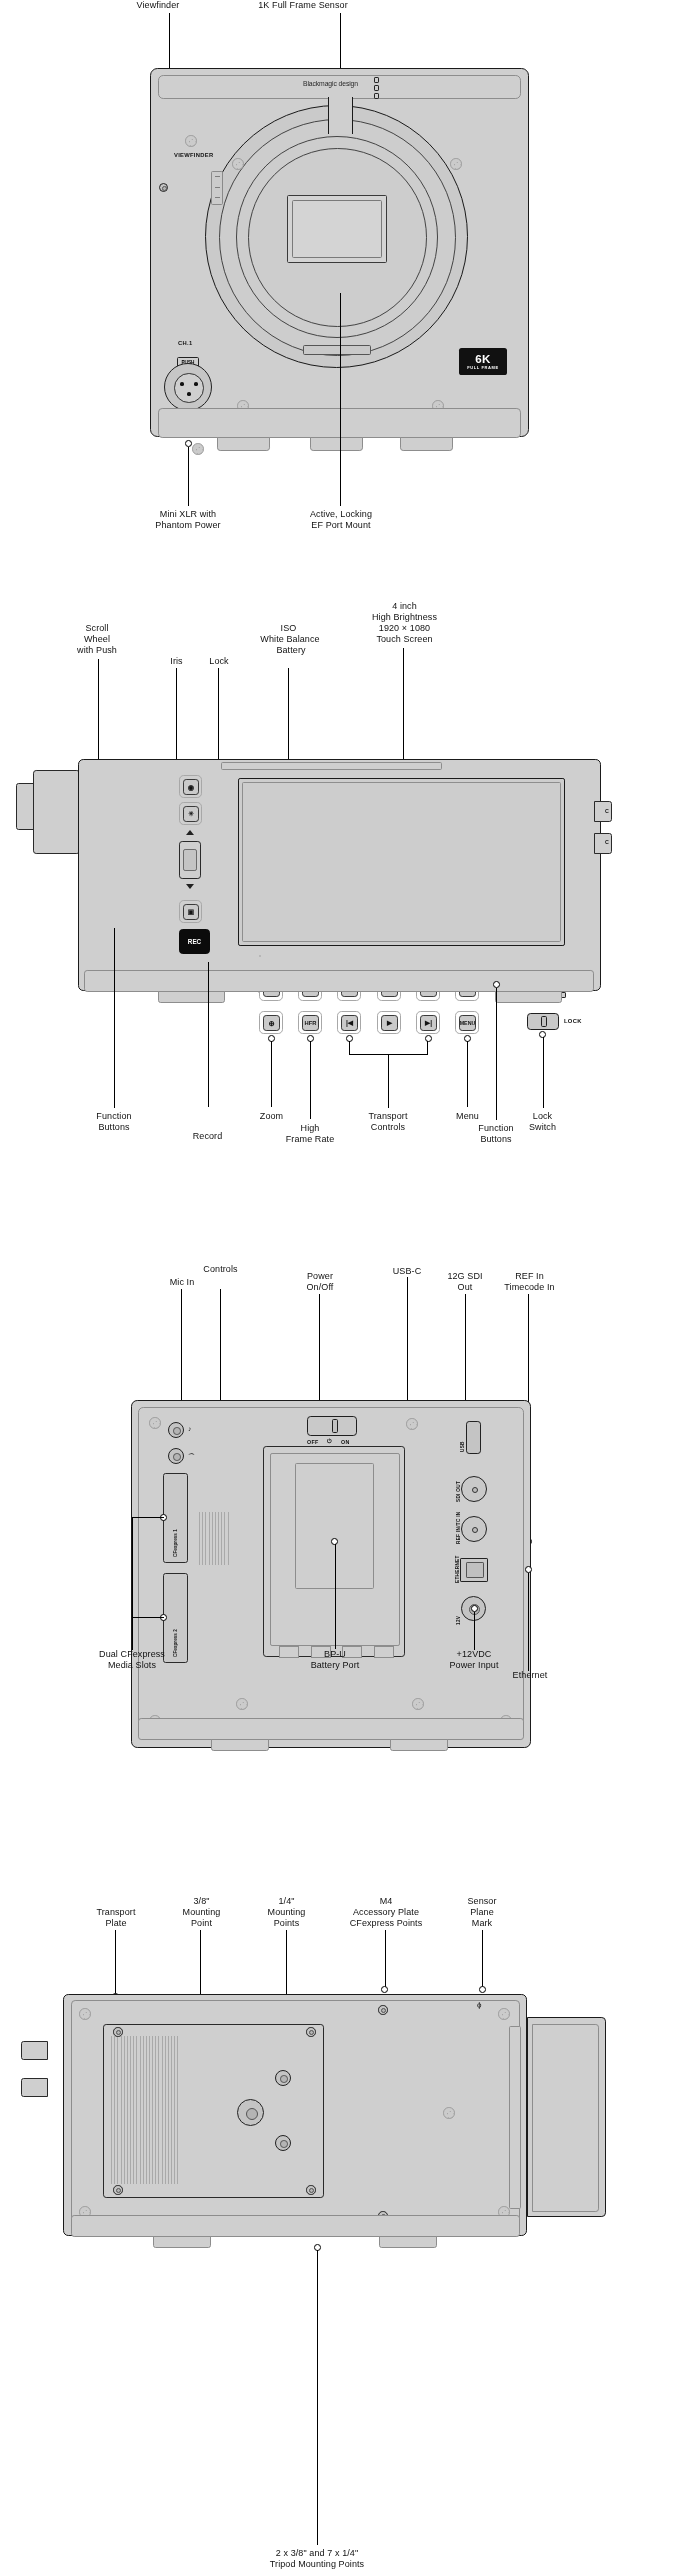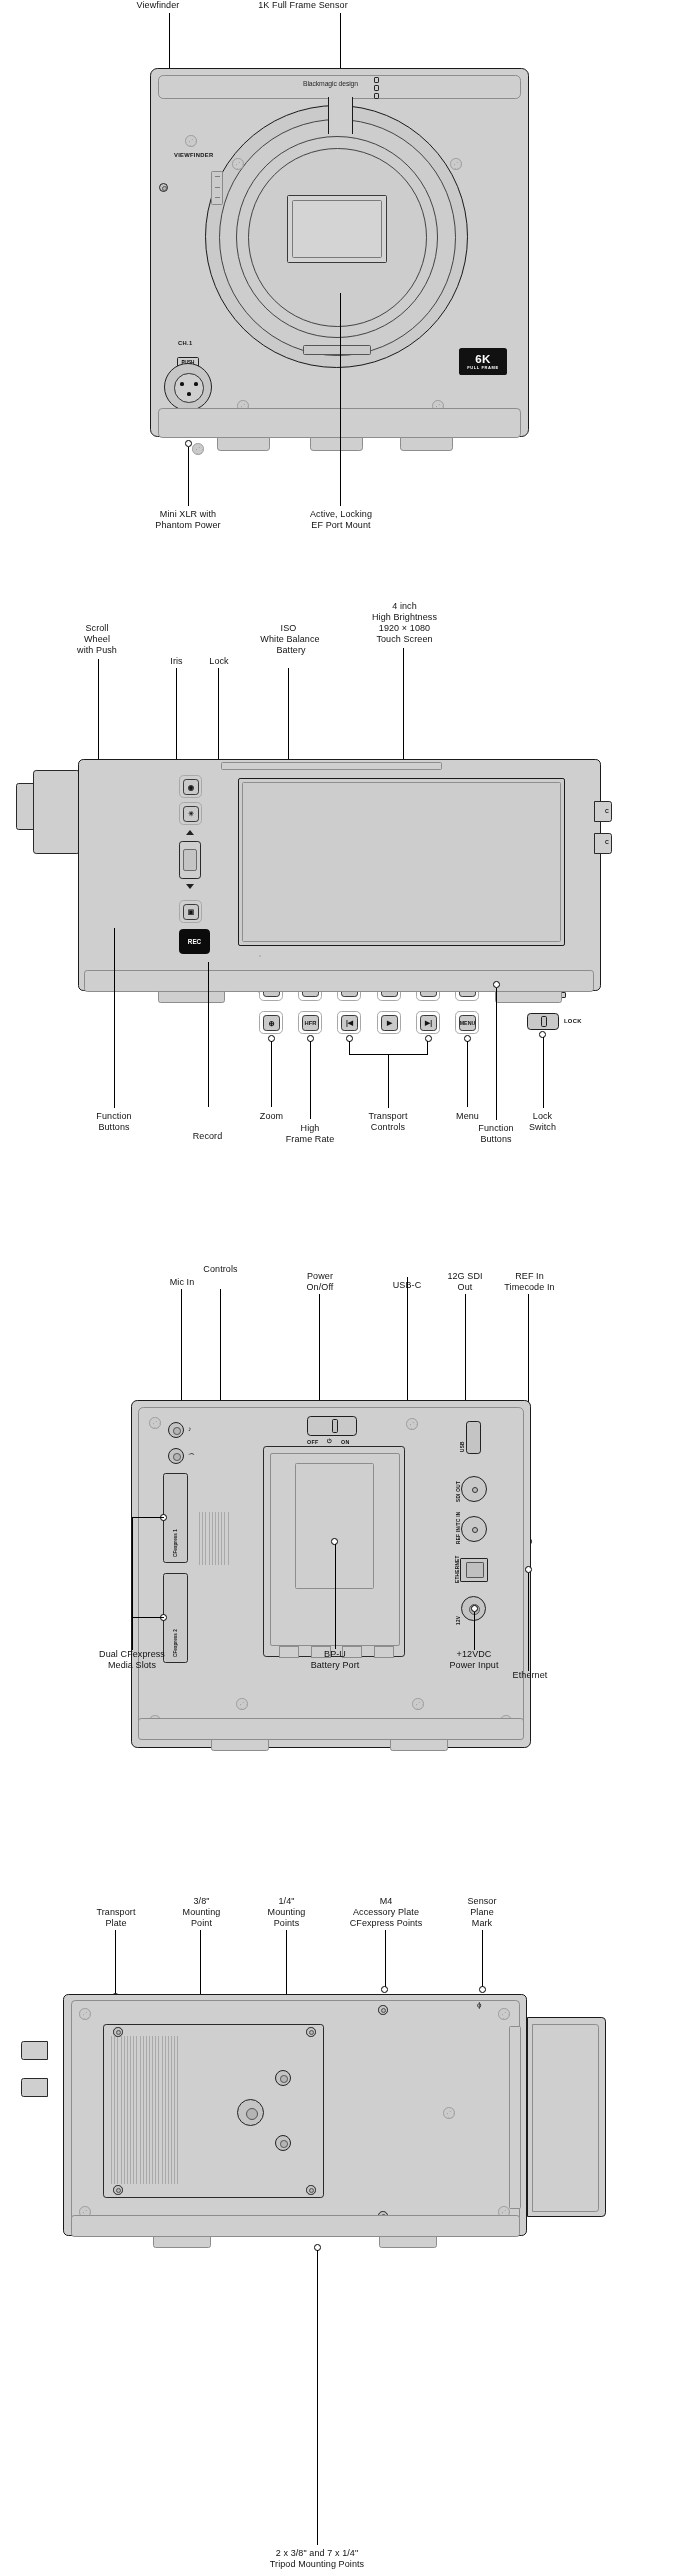--- a/index.html
+++ b/index.html
@@ -459,21 +459,21 @@
   <div class="callout-text" style="left:511px;top:510px;width:63px;">Lock
 Switch</div>
 </div>
 
 <div class="view" style="top:1264px;height:601px;">
 
   <div class="callout-text" style="left:153px;top:12.6px;width:58px;">Mic In</div>
   <div class="callout-text" style="left:181px;top:0px;width:79px;">Controls</div>
   <div class="callout-text" style="left:286px;top:6.8px;width:68px;">Power
 On/Off</div>
-  <div class="callout-text" style="left:378px;top:16px;width:58px;">USB-C</div>
+  <div class="callout-text" style="left:378px;top:2px;width:58px;">USB-C</div>
   <div class="callout-text" style="left:436px;top:6.8px;width:58px;">12G SDI
 Out</div>
   <div class="callout-text" style="left:490px;top:6.8px;width:79px;">REF In
 Timecode In</div>
 
   <div class="leader v" style="left:181px;top:25px;height:126px;"></div>
   <div class="dot-open" style="left:178px;top:149px;"></div>
 
   <div class="leader v" style="left:220px;top:25px;height:153px;"></div>
   <div class="dot-open" style="left:217px;top:175px;"></div>

